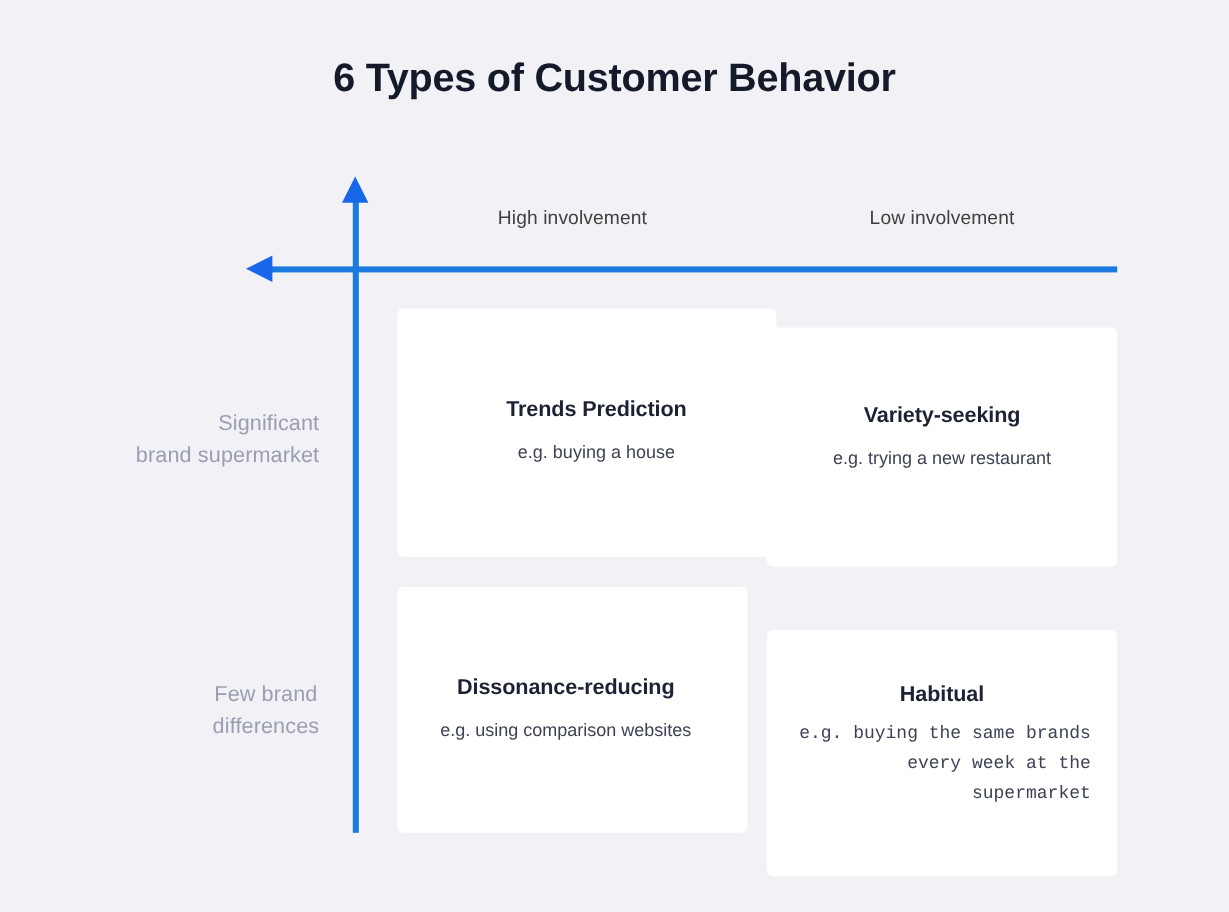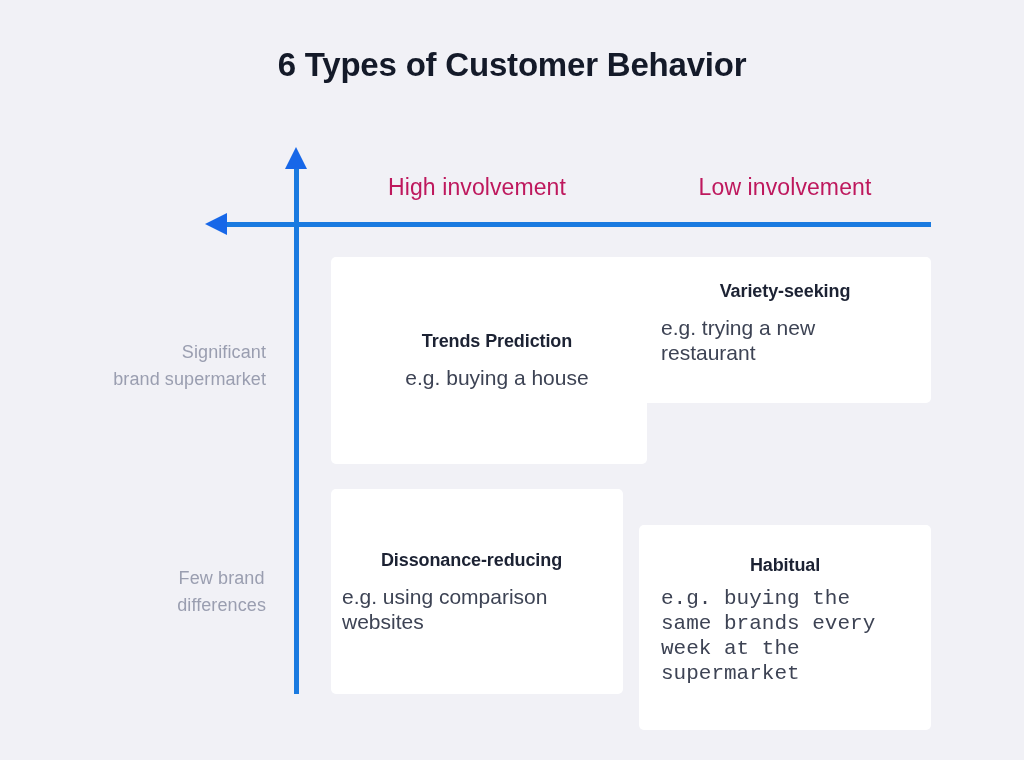--- a/index.html
+++ b/index.html
@@ -69,22 +69,22 @@
     border-left: 11px solid transparent;
     border-right: 11px solid transparent;
     border-bottom: 22px solid #1767e8;
   }
 
   
   .col-label {
     position: absolute;
     top: 174px;
     text-align: center;
-    font-size: 23px;
-    color: #be185d;
+    font-size: 16px;
+    color: #404040;
     letter-spacing: 0.1px;
   }
   .col-label.col-1 { left: 331px; width: 292px; }
   .col-label.col-2 { left: 639px; width: 292px; }
 
   
   .row-label {
     position: absolute;
     right: 758px;
     text-align: right;
@@ -102,37 +102,37 @@
     background: #ffffff;
     border-radius: 5px;
     display: flex;
     flex-direction: column;
     align-items: center;
     justify-content: center;
     box-sizing: border-box;
     padding: 10px 22px;
   }
   .card.q1 { left: 331px; top: 257px; width: 316px; height: 207px; padding-left: 38px; }
-  .card.q2 { left: 639px; top: 257px; width: 292px; height: 146px; }
+  .card.q2 { left: 639px; top: 273px; width: 292px; height: 199px; }
   .card.q3 { left: 331px; top: 489px; width: 292px; height: 205px; padding-left: 11px; }
   .card.q4 { left: 639px; top: 489px; width: 292px; height: 205px; margin-top: 36px; }
 
   .card-title {
     font-size: 18px;
     font-weight: bold;
     color: #1c2233;
     text-align: center;
     letter-spacing: -0.1px;
   }
   .card-example {
     margin-top: 13px;
-    font-size: 21px;
+    font-size: 15px;
     line-height: 25px;
     color: #3d4354;
-    text-align: left;
+    text-align: right;
   }
   .card.q2 .card-title,
   .card.q4 .card-title { margin-top: -14px; }
   .card.q4 .card-example { margin-top: 10px; font-family: Liberation Mono, monospace; }
 </style>
 </head>
 <body>
 
 <div id="canvas">
 

